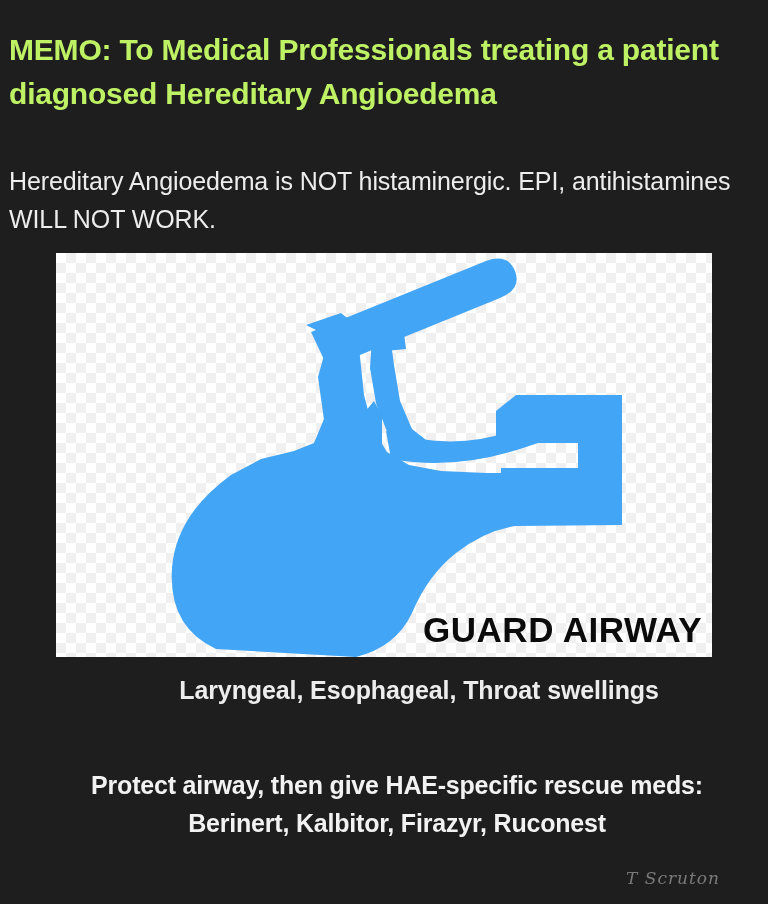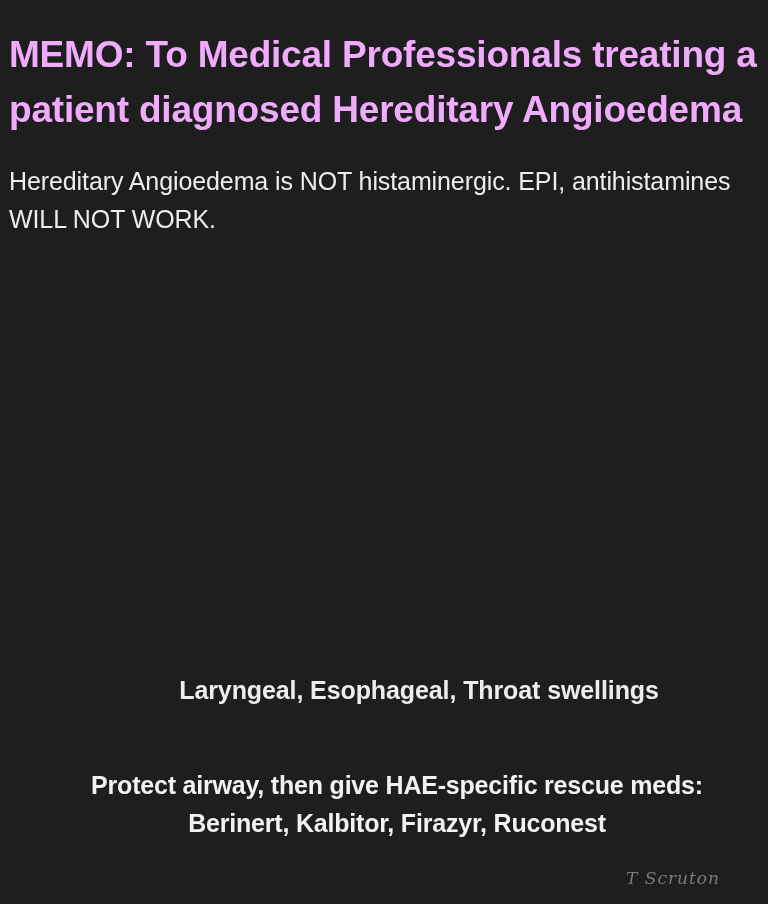--- a/index.html
+++ b/index.html
@@ -24,22 +24,22 @@
     background:#1e1e1e;
     position:relative;
   }
 
   
   .headline {
     position:absolute;
     left:9px;
     top:28px;
     width:752px;
-    color:#f0abfc;
-    font-size:37px;
+    color:#bef264;
+    font-size:30px;
     font-weight:700;
     line-height:1.48;
     letter-spacing:-0.2px;
   }
 
   
   .warning {
     position:absolute;
     left:9px;
     top:163px;
@@ -132,20 +132,130 @@
 </style>
 </head>
 <body>
 
 <div class="memo-card">
 
   <h1 class="headline">MEMO: To Medical Professionals treating a patient diagnosed Hereditary Angioedema</h1>
 
   <p class="warning">Hereditary Angioedema is NOT histaminergic. EPI, antihistamines WILL NOT WORK.</p>
 
+  <div class="figure-panel">
+
+    <svg class="figure-svg" viewBox="0 0 656 404" preserveAspectRatio="none" xmlns="http://www.w3.org/2000/svg">
+
+      <path d="M255 79 L430 8 Q452 0 459 18 Q466 36 444 45 L272 115 Z" fill="#42a5f5"></path>
+
+      <path d="M250 72
+               L285 60
+               L300 72
+               L299 96
+               L297 130
+               L293 160
+               L287 186
+               L277 206
+               L262 216
+               L252 211
+               L258 190
+               L268 166
+               L276 138
+               L280 108
+               L278 86
+               Z" fill="#42a5f5"></path>
+
+      <path d="M276 73
+               L300 68
+               L304 104
+               L308 142
+               L317 176
+               L331 199
+               L353 212
+               L385 218
+               L430 220
+               L520 220
+               L520 252
+               L418 252
+               L370 250
+               L331 243
+               L300 227
+               L280 201
+               L268 167
+               L262 124
+               Z" fill="#42a5f5"></path>
+
+      <path d="M316 85
+               L334 82
+               L338 112
+               L344 148
+               L356 176
+               L374 190
+               L356 204
+               L333 184
+               L320 150
+               L314 115
+               Z" fill="#42a5f5"></path>
+
+      <path d="M322 80 L348 80 L350 96 L330 98 Z" fill="#42a5f5"></path>
+
+      <path d="M460 142
+               L566 142
+               L566 270
+               L470 250
+               L445 245
+               L445 215
+               L522 215
+               L522 190
+               L440 190
+               L440 158
+               Z" fill="#42a5f5"></path>
+
+      <path d="M330 178
+               Q400 200 460 176
+               L566 142
+               L566 162
+               L470 194
+               Q400 218 335 206
+               Z" fill="#42a5f5"></path>
+
+      <path d="M175 222
+               Q120 262 116 315
+               Q112 374 160 396
+               L300 404
+               Q340 394 356 360
+               Q372 322 400 300
+               Q430 277 460 273
+               L566 272
+               L566 252
+               L470 252
+               Q400 252 356 232
+               L335 220
+               L327 208
+               L322 190
+               L313 184
+               L305 195
+               L297 198
+               L291 188
+               L288 174
+               L280 168
+               L272 178
+               L258 190
+               L238 198
+               L205 206
+               Z" fill="#42a5f5"></path>
+
+      <path d="M280 164 L290 150 L300 164 L300 196 L282 196 Z" fill="#42a5f5"></path>
+      <path d="M308 160 L318 148 L326 162 L326 192 L308 192 Z" fill="#42a5f5"></path>
+
+    </svg>
+
+    <div class="figure-caption">GUARD AIRWAY</div>
+  </div>
 
   <p class="symptoms">Laryngeal, Esophageal, Throat swellings</p>
 
   <p class="treatment">Protect airway, then give HAE-specific rescue meds: Berinert, Kalbitor, Firazyr, Ruconest</p>
 
   <div class="signature">T Scruton</div>
 
 </div>
 
 </body></html>

